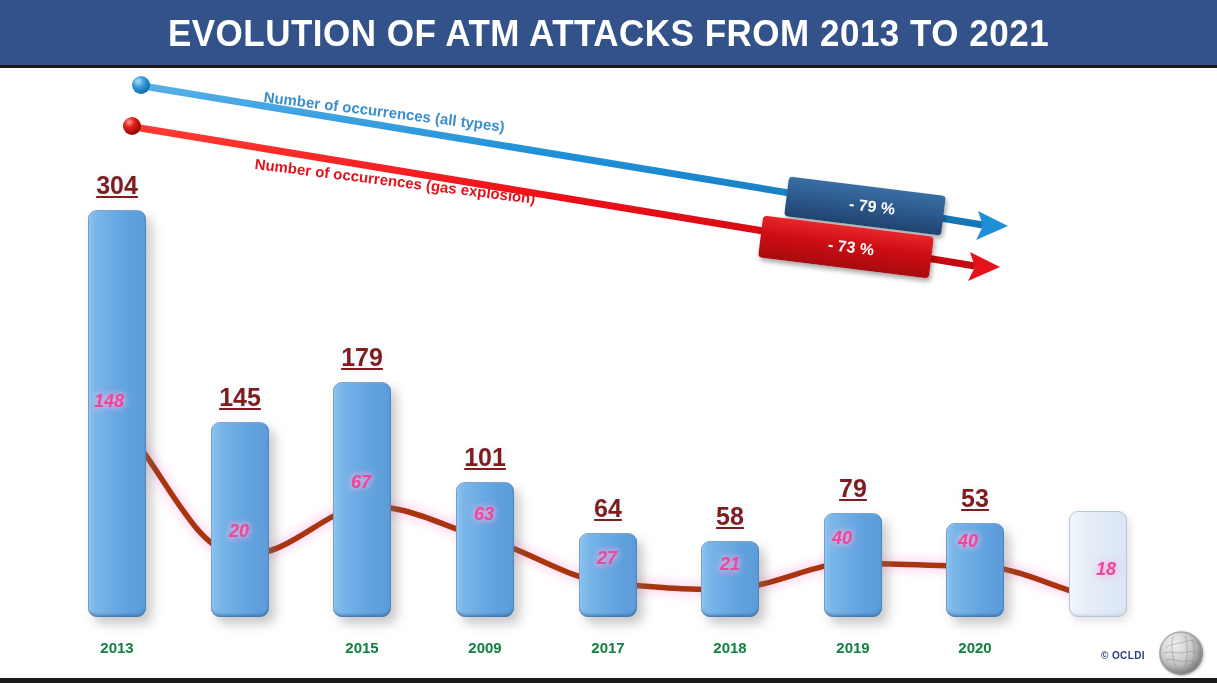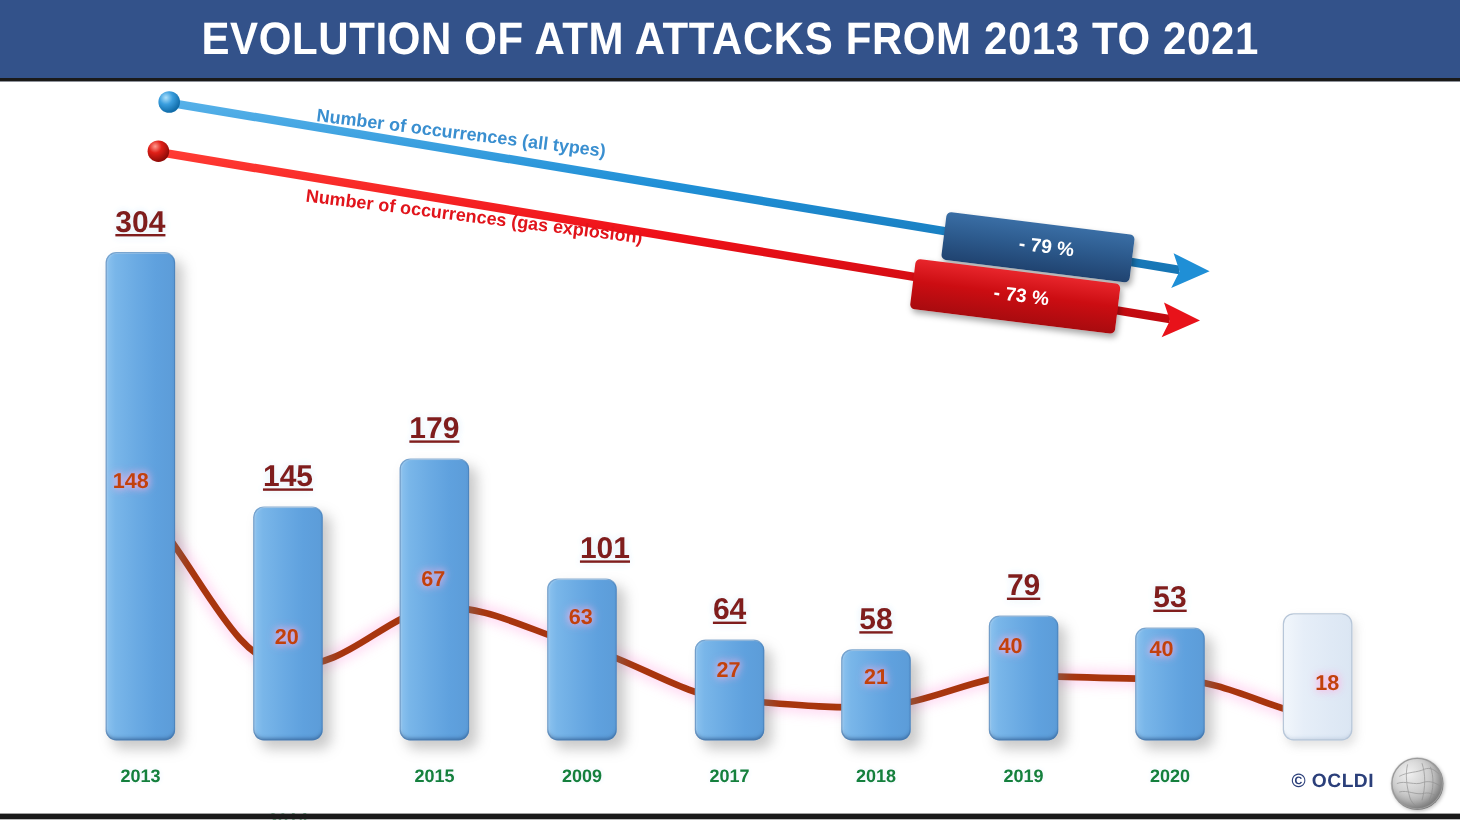--- a/index.html
+++ b/index.html
@@ -116,33 +116,34 @@
   .x-tick{
     position:absolute;
     color:#15803d;
     font-weight:bold;font-size:15px;
     text-align:center;
     text-shadow:0 0 6px #f2f7ff,0 0 6px #f2f7ff;
     white-space:nowrap;
   }
   .line-value{
     position:absolute;
-    color:#c2410c;
+    color:#ec4899;
     font-weight:bold;font-size:18px;
     text-align:center;
     text-shadow:
       0 0 6px rgba(255,170,225,.95),
       0 0 9px rgba(255,190,235,.8);
     white-space:nowrap;
+    font-style:italic;
   }
 
   
   #credit{
     position:absolute;right:72px;bottom:22px;
-    color:#2b3f7a;font-weight:bold;font-size:16px;
+    color:#2b3f7a;font-weight:bold;font-size:10px;
     letter-spacing:.4px;white-space:nowrap;
   }
   #credit-logo{
     position:absolute;right:14px;bottom:8px;
     width:44px;height:44px;border-radius:50%;
     background:
       radial-gradient(circle at 34% 30%, #f0f0f0 0%, #cfcfcf 38%, #a5a5a5 72%, #808080 100%);
     box-shadow:inset -3px -4px 7px rgba(0,0,0,.28), 1px 1px 3px rgba(0,0,0,.25);
     overflow:hidden;
   }
@@ -240,21 +241,21 @@
 <div class="bar" style="left:456px;top:482px;width:58px;height:134px;"></div>
 <div class="bar" style="left:579px;top:533px;width:58px;height:83px;"></div>
 <div class="bar" style="left:701px;top:541px;width:58px;height:75px;"></div>
 <div class="bar" style="left:824px;top:513px;width:58px;height:103px;"></div>
 <div class="bar" style="left:946px;top:523px;width:58px;height:93px;"></div>
 <div class="bar faded" style="left:1069px;top:511px;width:58px;height:105px;"></div>
 
 <div class="bar-value" style="left:77px;top:171px;width:80px;">304</div>
 <div class="bar-value" style="left:200px;top:383px;width:80px;">145</div>
 <div class="bar-value" style="left:322px;top:343px;width:80px;">179</div>
-<div class="bar-value" style="left:445px;top:443px;width:80px;text-align:right;">101</div>
+<div class="bar-value" style="left:445px;top:443px;width:80px;">101</div>
 <div class="bar-value" style="left:568px;top:494px;width:80px;">64</div>
 <div class="bar-value" style="left:690px;top:502px;width:80px;">58</div>
 <div class="bar-value" style="left:813px;top:474px;width:80px;">79</div>
 <div class="bar-value" style="left:935px;top:484px;width:80px;">53</div>
 <div class="bar-value" style="left:1058px;top:472px;width:80px;"></div>
 
 <div class="line-value" style="left:79px;top:391px;width:60px;">148</div>
 <div class="line-value" style="left:209px;top:521px;width:60px;">20</div>
 <div class="line-value" style="left:331px;top:472px;width:60px;">67</div>
 <div class="line-value" style="left:454px;top:504px;width:60px;">63</div>

